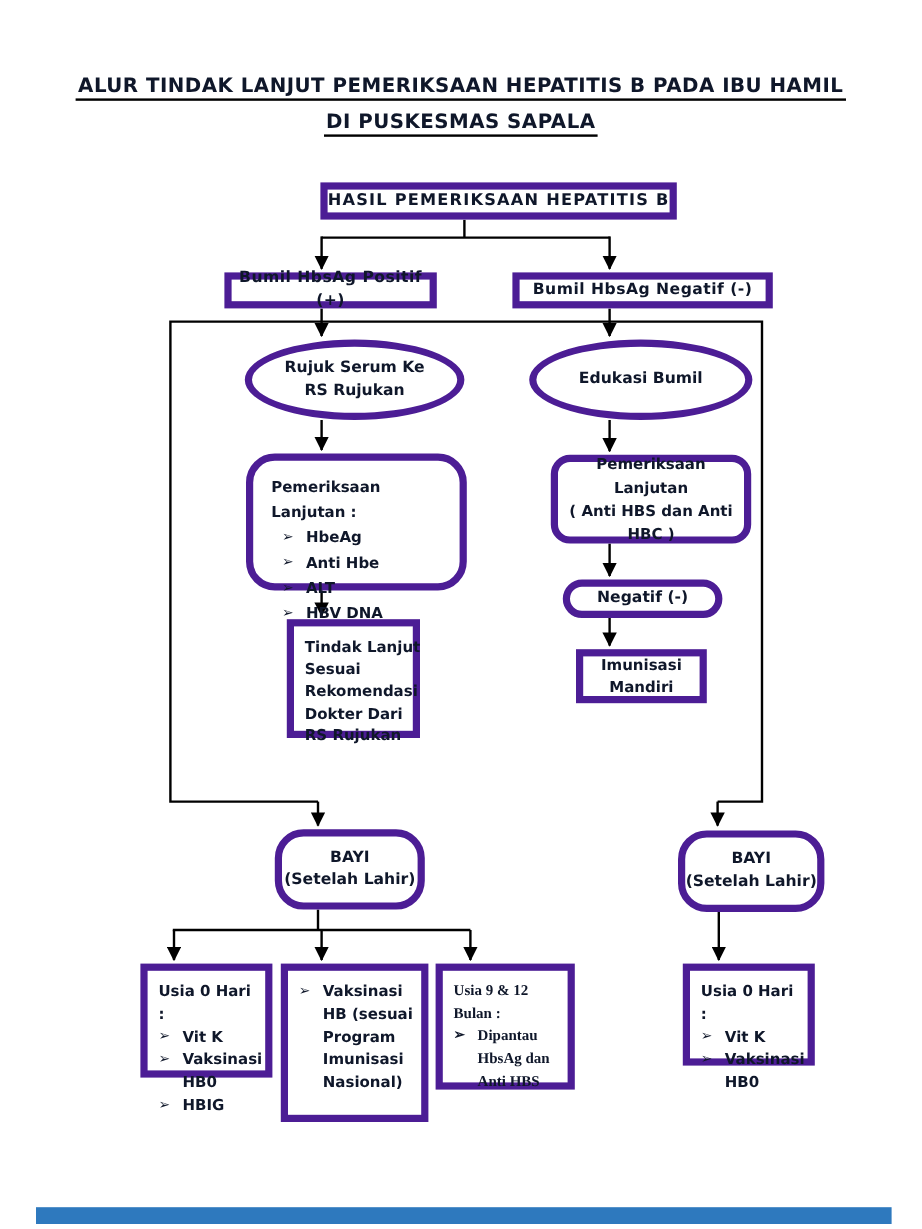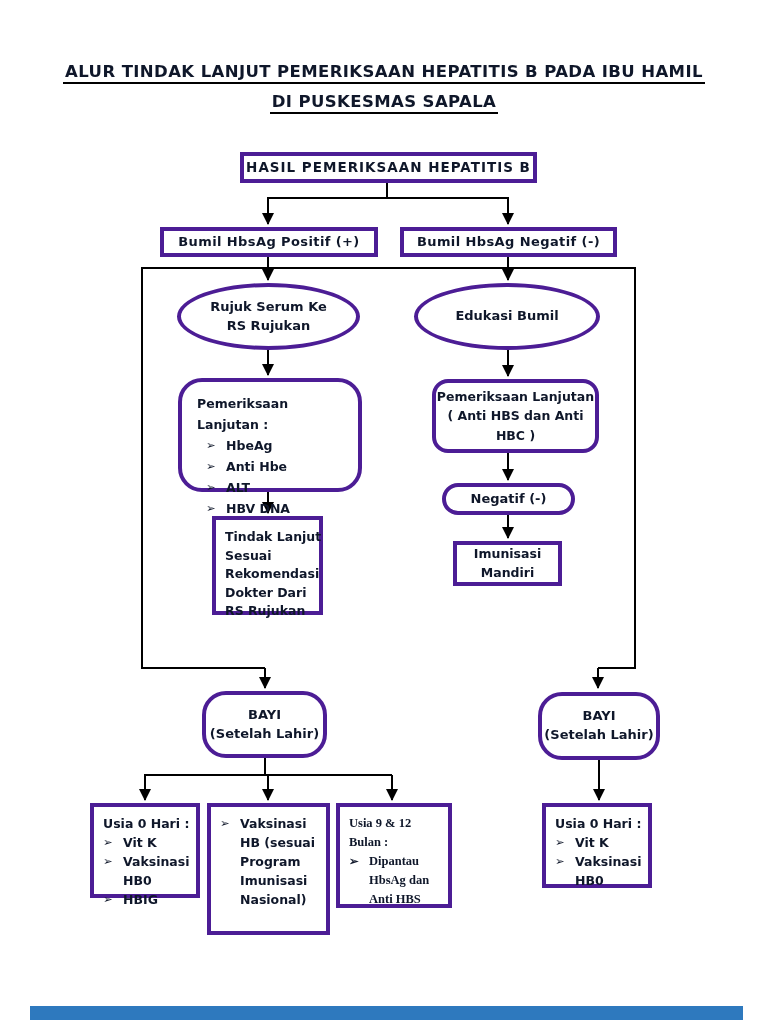--- a/index.html
+++ b/index.html
@@ -4,23 +4,23 @@
 <style>
   html,body{margin:0;padding:0;background:#fff;}
   .stage{
     position:relative;width:768px;height:1024px;background:#fff;overflow:hidden;
     font-family:"DejaVu Sans","Liberation Sans",sans-serif;font-weight:700;color:#0f172a;
   }
   .title{position:absolute;top:57px;left:0;right:0;text-align:center;
     font-size:16.5px;letter-spacing:.4px;line-height:30px;}
   .title .u{border-bottom:2.5px solid #000;padding:0 2px 1px 2px;}
   .svgLayer{position:absolute;left:0;top:0;z-index:1;}
-  .node{position:absolute;z-index:2;background:#fff;border:4px solid #4c1d95;box-sizing:border-box;
+  .node{position:absolute;z-index:2;background:#fff;border:6px solid #4c1d95;box-sizing:border-box;
     display:flex;flex-direction:column;align-items:center;justify-content:center;
-    text-align:center;font-size:13px;font-weight:700;line-height:1.45;}
+    text-align:center;font-size:13px;font-weight:700;line-height:1.45;margin-left:27px;}
   .ls1{letter-spacing:1px;font-size:13.5px;}
   .ls05{letter-spacing:.4px;}
   .ellipse{border-radius:50%;}
   .pill{border-radius:16px;}
   .rounded24{border-radius:24px;}
   .rounded16{border-radius:16px;}
   .fs12{font-size:12.5px;}
   .listwrap{display:block;text-align:left;padding:11px 6px 6px 15px;font-size:12.5px;line-height:21px;}
   .listbox{display:block;text-align:left;padding:7px 4px 4px 9px;font-size:12.5px;line-height:19px;}
   .li{display:flex;}
@@ -73,21 +73,21 @@
       <line x1="268" y1="775" x2="268" y2="800" marker-end="url(#arrow)"></line>
       <line x1="392" y1="775" x2="392" y2="800" marker-end="url(#arrow)"></line>
       <line x1="599" y1="760" x2="599" y2="800" marker-end="url(#arrow)"></line>
     </g>
   </svg>
 
   <div class="node ls1" style="left:240px;top:152px;width:297px;height:31px;">
     <div>HASIL PEMERIKSAAN HEPATITIS B</div>
   </div>
 
-  <div class="node ls05" style="left:160px;top:227px;width:218px;height:30px;">
+  <div class="node ls05" style="left:160px;top:227px;width:177px;height:30px;">
     <div>Bumil HbsAg Positif (+)</div>
   </div>
 
   <div class="node ls05" style="left:400px;top:227px;width:217px;height:30px;">
     <div>Bumil HbsAg Negatif (-)</div>
   </div>
 
   <div class="node ellipse" style="left:177px;top:283px;width:183px;height:67px;">
     <div>Rujuk Serum Ke</div>
     <div>RS Rujukan</div>

